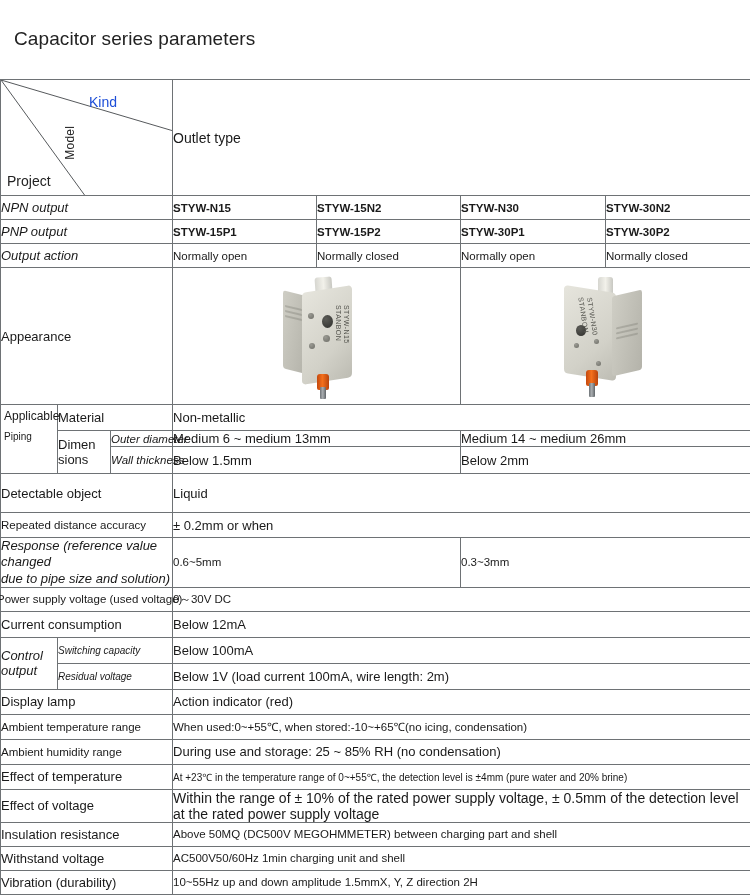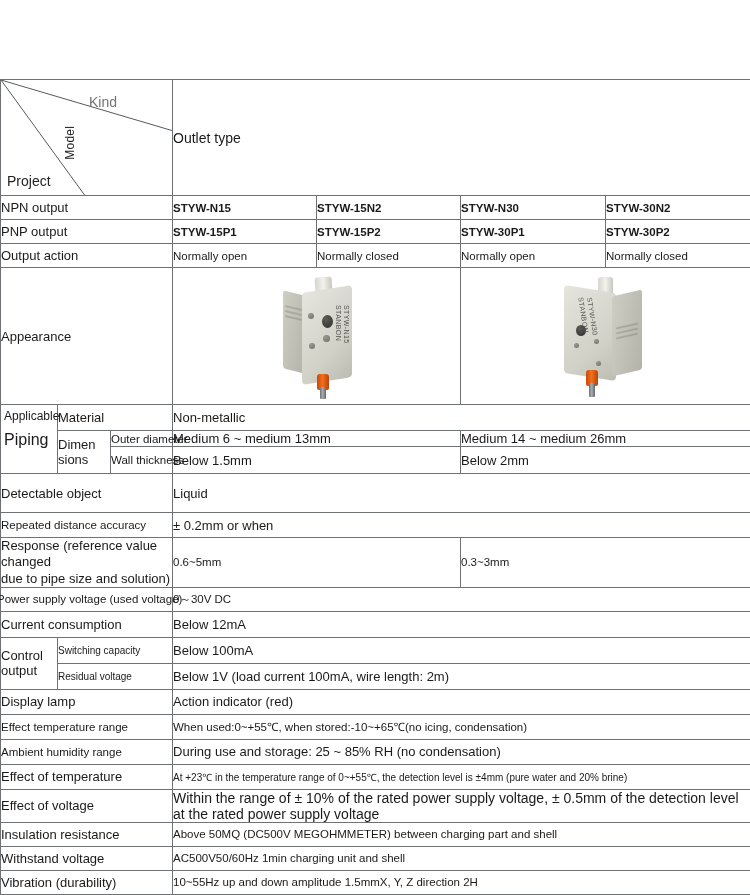--- a/index.html
+++ b/index.html
@@ -36,34 +36,34 @@
     padding: 0;
     vertical-align: middle;
     background: #ffffff;
   }
   .lbl { background: #e9edf1; }
   .hdr { background: #e7ebee; }
 
   .c { text-align: left; }
   .l { text-align: left; }
   .pad-l { padding-left: 10px; }
-  .pad-l6 { padding-left: 6px; }
+  .pad-l6 { padding-left: 6px; font-style: italic; }
 
   .bold { font-weight: bold; }
   .sm { font-size: 11.5px; }
   .xs { font-size: 10px; }
   .xxs { font-size: 14px; }
   .nowrap { white-space: nowrap; }
 
   
   .corner { position: relative; height: 116px; padding: 0; }
   .corner svg { position: absolute; left: 0; top: 0; width: 100%; height: 100%; }
   .corner .kind {
     position: absolute; left: 88px; top: 14px;
-    font-size: 14px; color: #737373;
+    font-size: 14px; color: #1d4ed8;
   }
   .corner .model {
     position: absolute; left: 62px; top: 46px;
     font-size: 12px; color: #222;
     writing-mode: vertical-rl;
     transform: rotate(180deg);
     letter-spacing: .2px;
   }
   .corner .project {
     position: absolute; left: 6px; bottom: 6px;
@@ -123,20 +123,21 @@
     writing-mode: vertical-rl;
     letter-spacing: .4px;
     white-space: nowrap;
   }
 </style>
 </head>
 <body>
 
 <div class="page">
 
+  <div class="page-title">Capacitor series parameters</div>
 
   <table class="spec-table">
     <colgroup>
       <col style="width:57px">
         <col style="width:53px">
         <col style="width:62px">
       <col style="width:144px">
         <col style="width:144px">
         <col style="width:145px">
         <col style="width:145px">
@@ -220,21 +221,21 @@
               <div class="grommet" style="left:34px;top:95px"></div>
               <div class="cable" style="left:37px;top:108px;height:14px"></div>
             </div>
           </div>
         </td>
       </tr>
 
       <tr>
         <td class="lbl" rowspan="3" style="position:relative">
           <div style="position:absolute;left:3px;top:4px;font-size:12px">Applicable</div>
-          <div style="position:absolute;left:3px;top:26px;font-size:16px">Piping</div>
+          <div style="position:absolute;left:3px;top:26px;font-size:10px">Piping</div>
         </td>
         <td class="lbl c" colspan="2" style="height:26px">Material</td>
         <td class="c" colspan="4">Non-metallic</td>
       </tr>
 
       <tr>
         <td class="lbl c" rowspan="2">
           <div>Dimen</div>
           <div>sions</div>
         </td>
@@ -293,21 +294,21 @@
         <td class="lbl l pad-l6 xs nowrap" colspan="2" style="height:26px">Residual voltage</td>
         <td class="l pad-l" colspan="4">Below 1V (load current 100mA, wire length: 2m)</td>
       </tr>
 
       <tr>
         <td class="lbl c" colspan="3" style="height:25px">Display lamp</td>
         <td class="l pad-l" colspan="4">Action indicator (red)</td>
       </tr>
 
       <tr>
-        <td class="lbl c sm" colspan="3" style="height:25px">Effect temperature range</td>
+        <td class="lbl c sm" colspan="3" style="height:25px">Ambient temperature range</td>
         <td class="l pad-l sm" colspan="4">When used:0~+55℃, when stored:-10~+65℃(no icing, condensation)</td>
       </tr>
 
       <tr>
         <td class="lbl c sm" colspan="3" style="height:25px">Ambient humidity range</td>
         <td class="l pad-l" colspan="4">During use and storage: 25 ~ 85% RH (no condensation)</td>
       </tr>
 
       <tr>
         <td class="lbl c" colspan="3" style="height:25px">Effect of temperature</td>

